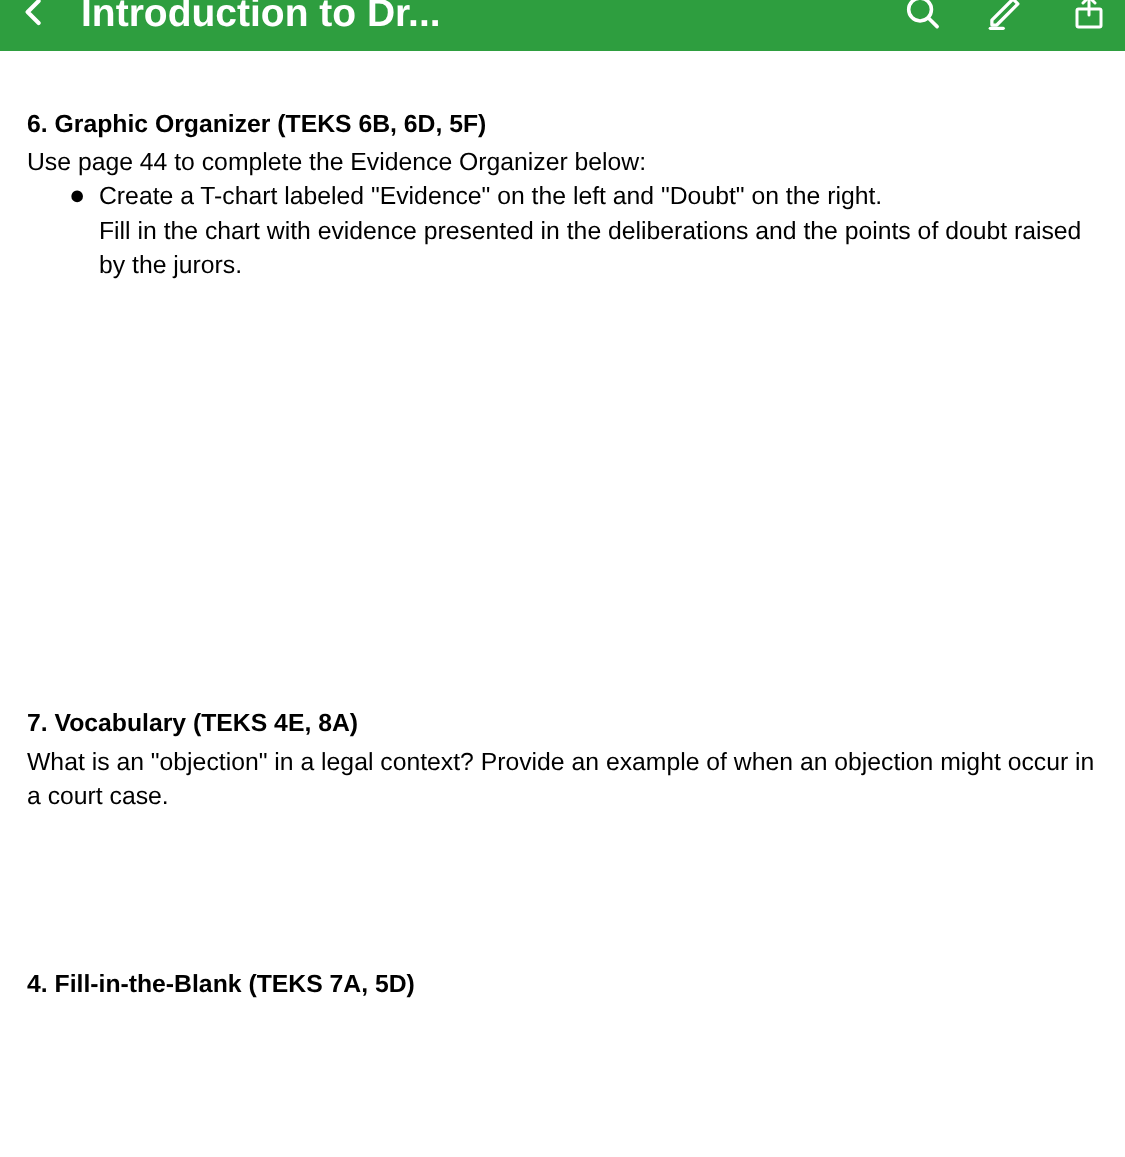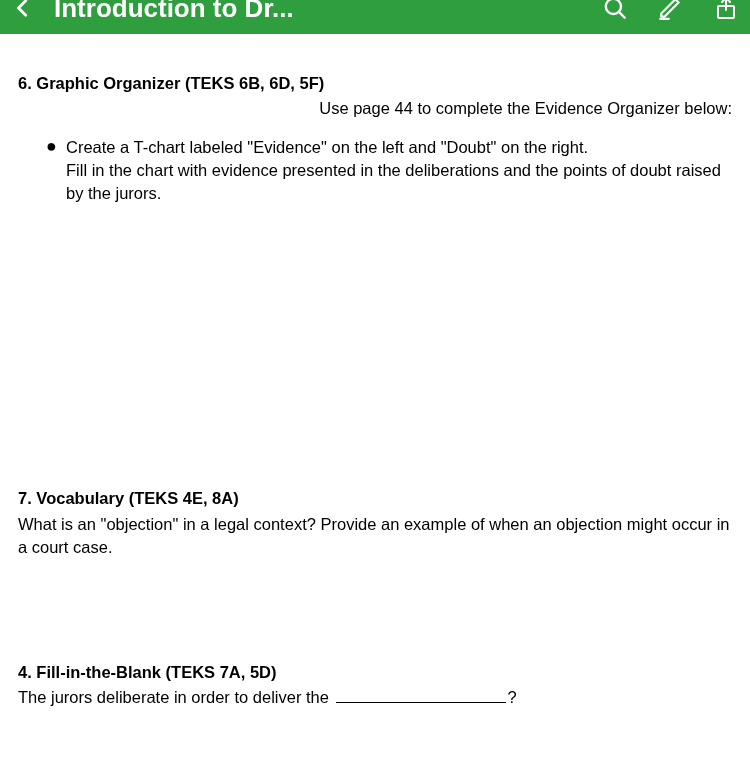--- a/index.html
+++ b/index.html
@@ -58,22 +58,20 @@
       line-height: 1.4;
     }
     .section {
       margin-bottom: 12px;
     }
     .section-heading {
       font-weight: bold;
       margin-bottom: 2px;
     }
     .section-instr {
-      margin-bottom: 16px;
-      text-align: right;
     }
     .bullet-item {
       display: flex;
       margin-left: 28px;
       margin-bottom: 4px;
     }
     .bullet-dot {
       flex: 0 0 20px;
       font-size: 18px;
       line-height: 1.2;
@@ -146,18 +144,15 @@
 
   <div class="section">
     <div class="section-heading">7. Vocabulary (TEKS 4E, 8A)</div>
     <div>What is an "objection" in a legal context? Provide an example of when an objection might occur in a court case.</div>
   </div>
 
   <div class="spacer-medium"></div>
 
   <div class="section">
     <div class="section-heading">4. Fill-in-the-Blank (TEKS 7A, 5D)</div>
-    <div>
-      <span>The jurors deliberate in order to deliver the </span><span class="blank-line"></span><span>?</span>
-    </div>
   </div>
 
 </div>
 
 </body></html>

